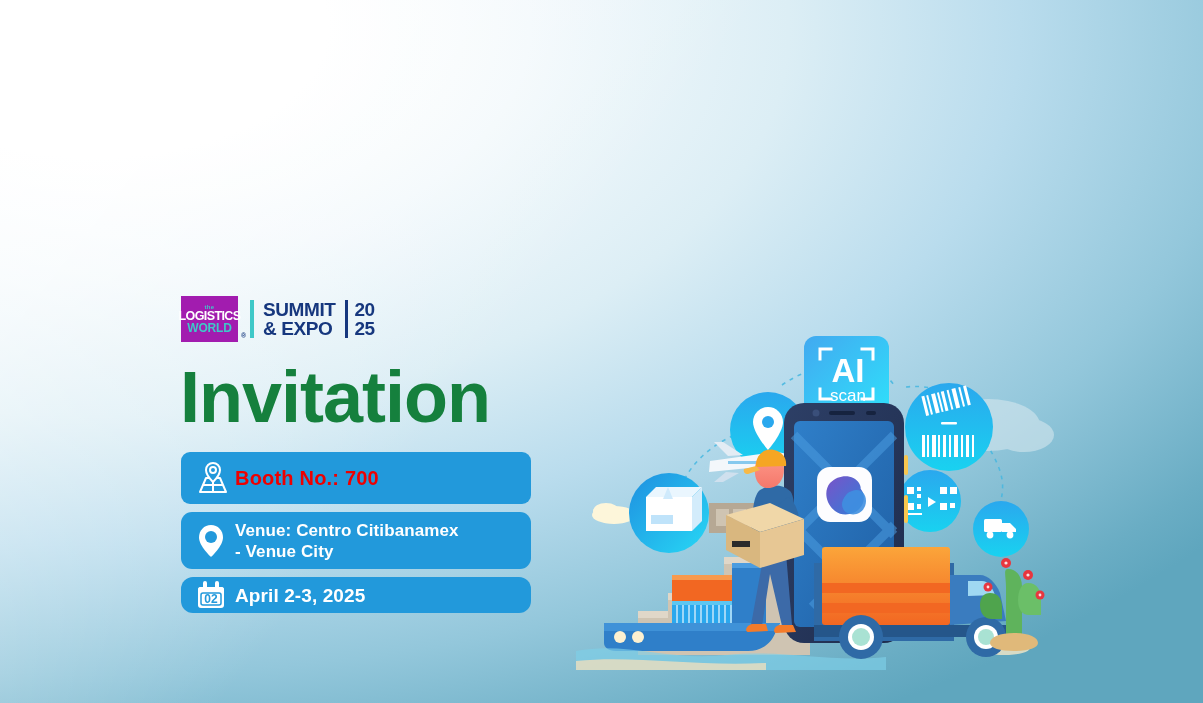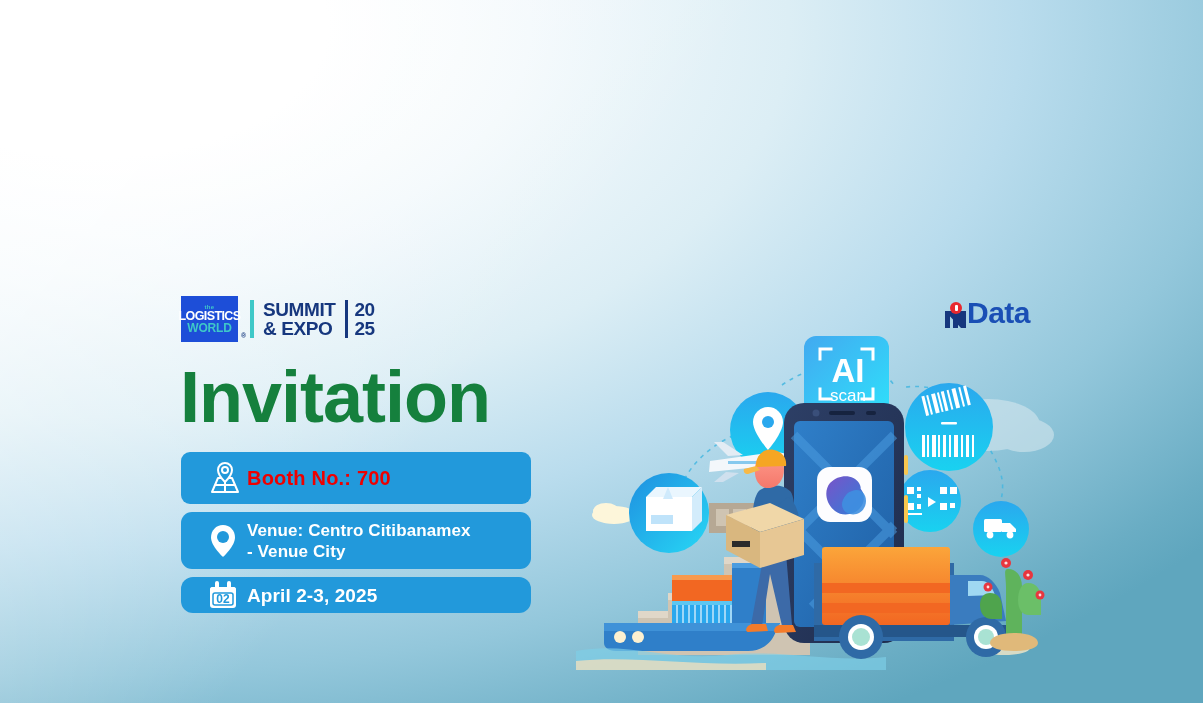--- a/index.html
+++ b/index.html
@@ -14,42 +14,42 @@
   .bg{position:absolute;inset:0;
       background:
         radial-gradient(120% 115% at 8% 4%, #ffffff 0%, #ffffff 16%, #f3f9fc 30%, #dceef5 48%, #b9dced 64%, #93c7db 80%, #6aadc4 95%, #5fa6be 100%);
   }
   .bg2{position:absolute;inset:0;
       background:linear-gradient(128deg, rgba(255,255,255,.85) 0%, rgba(255,255,255,.35) 22%, rgba(255,255,255,0) 44%);
   }
 
   
   .logo-row{position:absolute;left:181px;top:296px;display:flex;align-items:center;height:46px;}
-  .lw-badge{width:57px;height:46px;background:#1d4ed8;display:flex;flex-direction:column;
+  .lw-badge{width:57px;height:46px;background:#a21caf;display:flex;flex-direction:column;
             align-items:center;justify-content:center;position:relative;}
   .lw-the{color:#3ec8c8;font-size:6px;font-weight:bold;letter-spacing:.3px;line-height:6px;margin-bottom:0px;}
   .lw-log{color:#ffffff;font-size:12.5px;font-weight:bold;letter-spacing:-.6px;line-height:12px;
           font-family:"Liberation Sans",sans-serif;}
   .lw-wld{color:#3ec8c8;font-size:12px;font-weight:bold;letter-spacing:-.2px;line-height:12px;}
   .lw-r{position:absolute;left:60px;top:36px;color:#14377f;font-size:7px;font-weight:bold;}
   .sep-bar{width:4px;height:38px;background:#3ec8c8;margin-left:12px;margin-right:9px;}
   .se-txt{display:flex;flex-direction:column;justify-content:center;}
   .se-l1,.se-l2{color:#16377e;font-size:19px;font-weight:bold;line-height:19.5px;letter-spacing:-.4px;}
   .yr-bar{width:3px;height:38px;background:#16377e;margin-left:9px;margin-right:7px;}
   .yr{display:flex;flex-direction:column;justify-content:flex-start;}
   .yr div{color:#16377e;font-size:19px;font-weight:bold;line-height:19.5px;letter-spacing:-.5px;}
 
   
   .invitation{position:absolute;left:180px;top:358px;
      font-size:72px;font-weight:bold;color:#15803d;
      letter-spacing:-1px;line-height:78px;}
 
   
   .box{position:absolute;left:181px;width:350px;background:#2299db;border-radius:9px;
-       display:flex;align-items:center;box-sizing:border-box;padding-left:18px;}
+       display:flex;align-items:center;box-sizing:border-box;padding-left:6px;}
   .box-icon{width:48px;min-width:48px;height:40px;display:flex;align-items:center;justify-content:center;}
   .box-text{color:#ffffff;font-size:17px;font-weight:bold;line-height:21px;letter-spacing:.1px;}
   #box-booth{top:452px;height:52px;}
   #box-venue{top:512px;height:57px;border-radius:11px;}
   #box-date {top:577px;height:36px;border-radius:12px;}
   .booth-text{color:#ee0000;font-size:20px;font-weight:bold;letter-spacing:.2px;}
 
   
   .nidata{position:absolute;left:945px;top:288px;display:flex;align-items:flex-end;height:40px;}
   .nd-mark{position:relative;width:21px;height:26px;margin-right:1px;}
@@ -413,21 +413,14 @@
         <rect x="3" y="8" width="26" height="5" rx="2.5" fill="#fff"></rect>
         <rect x="8" y="2" width="4" height="8" rx="2" fill="#fff"></rect>
         <rect x="20" y="2" width="4" height="8" rx="2" fill="#fff"></rect>
         <rect x="6" y="14" width="20" height="12" rx="2" fill="#fff" stroke="#2299db" stroke-width="1.5"></rect>
         <text x="16" y="24" font-family="Liberation Sans, sans-serif" font-size="12" font-weight="bold" fill="#2299db" text-anchor="middle">02</text>
       </svg>
     </div>
     <div class="box-text" style="font-size:19px;">April 2-3, 2025</div>
   </div>
 
-  <div class="nidata">
-    <div class="nd-mark">
-      <div class="bars"></div>
-      <div class="nd-dot"></div>
-    </div>
-    <div class="nd-text">Data</div>
-  </div>
 
 </div>
 
 </body></html>

